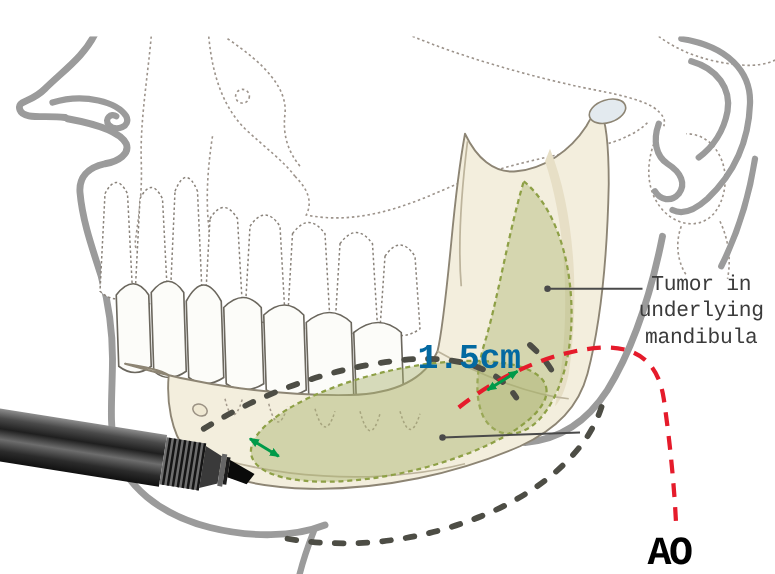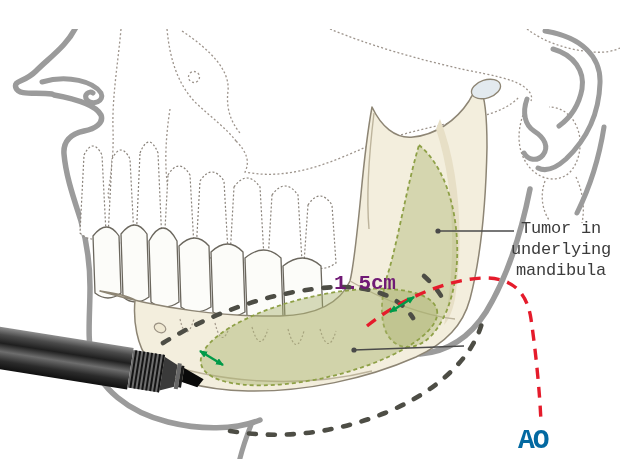--- a/index.html
+++ b/index.html
@@ -6,25 +6,25 @@
   .stage{
     position:relative;width:620px;height:459px;background:#ffffff;
     font-family:Liberation Mono, monospace;overflow:hidden;margin-top:29px;
   }
   .stage svg{position:absolute;left:0;top:0;}
   .label{
     position:absolute;color:#3b3b3b;font-size:17px;line-height:21px;
     text-align:center;white-space:pre-line;letter-spacing:-0.2px;
   }
   .measure{
-    position:absolute;color:#701a75;font-size:21px;font-weight:600;
+    position:absolute;color:#0369a1;font-size:28px;font-weight:600;
     letter-spacing:-0.3px;
   }
   .logo{
-    position:absolute;color:#0369a1;font-size:28px;font-weight:700;
+    position:absolute;color:#000000;font-size:32px;font-weight:700;
     letter-spacing:-2px;line-height:1;
   }
 </style>
 </head>
 <body>
 
 <div class="stage">
 
 <svg width="620" height="459" viewBox="0 0 620 459">
   <defs>

